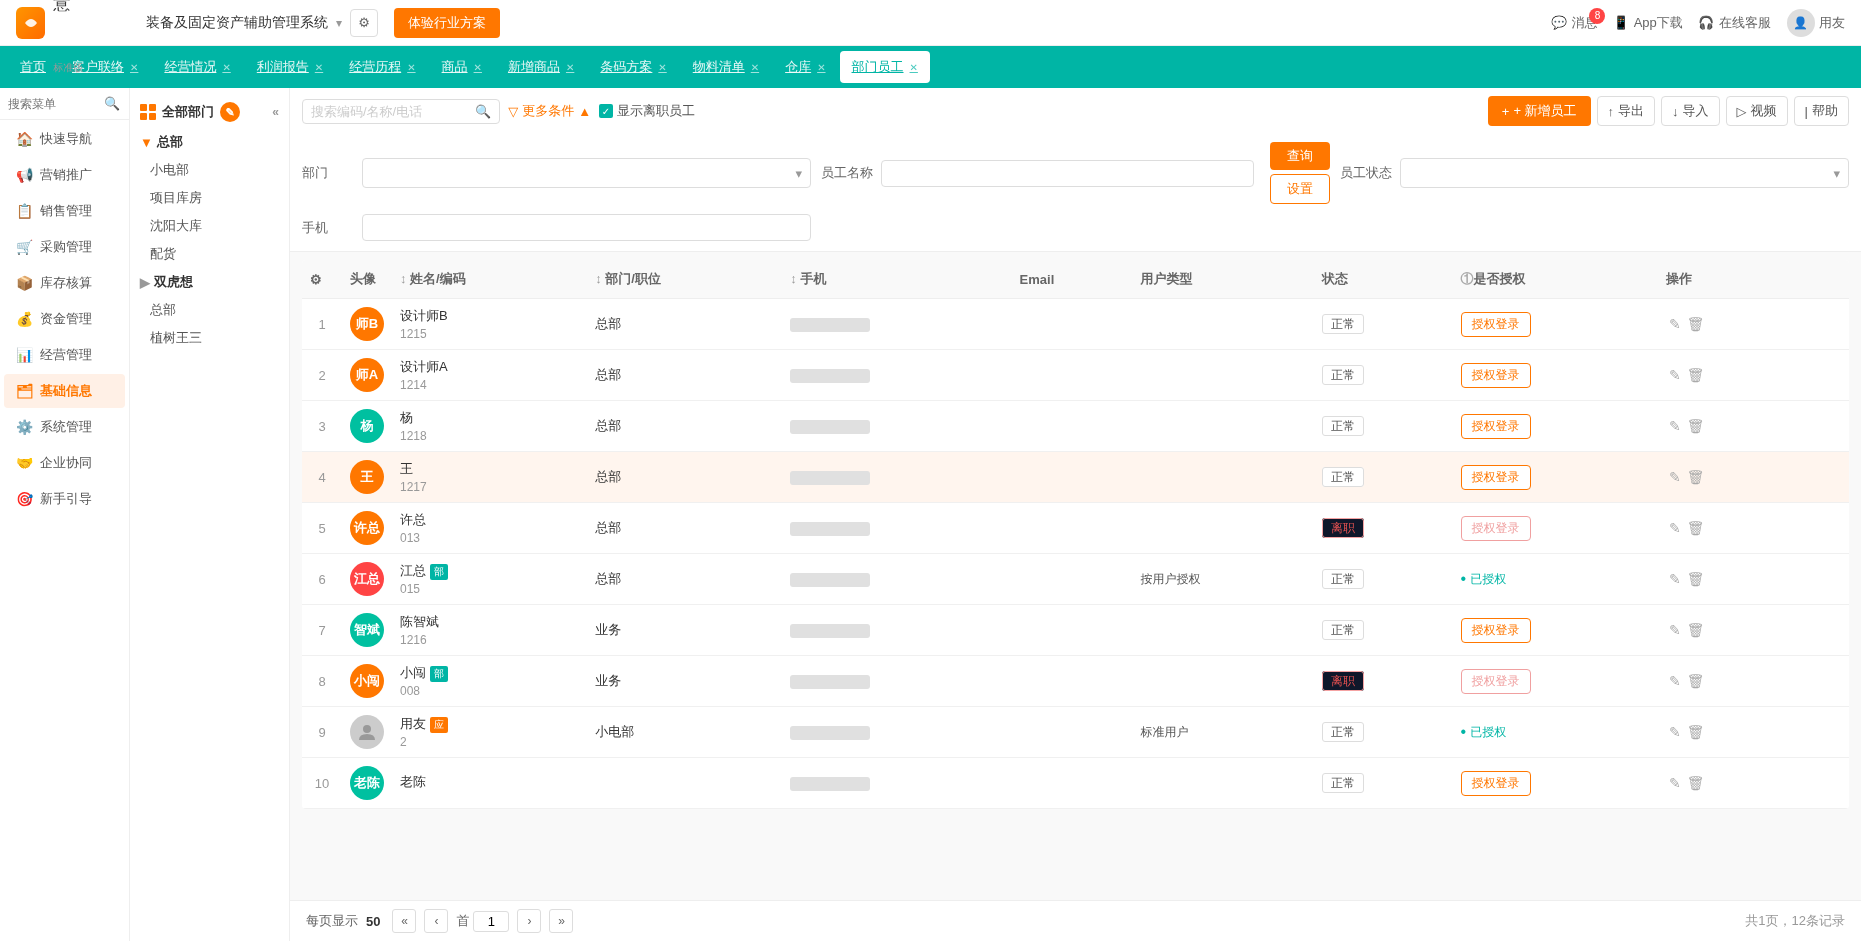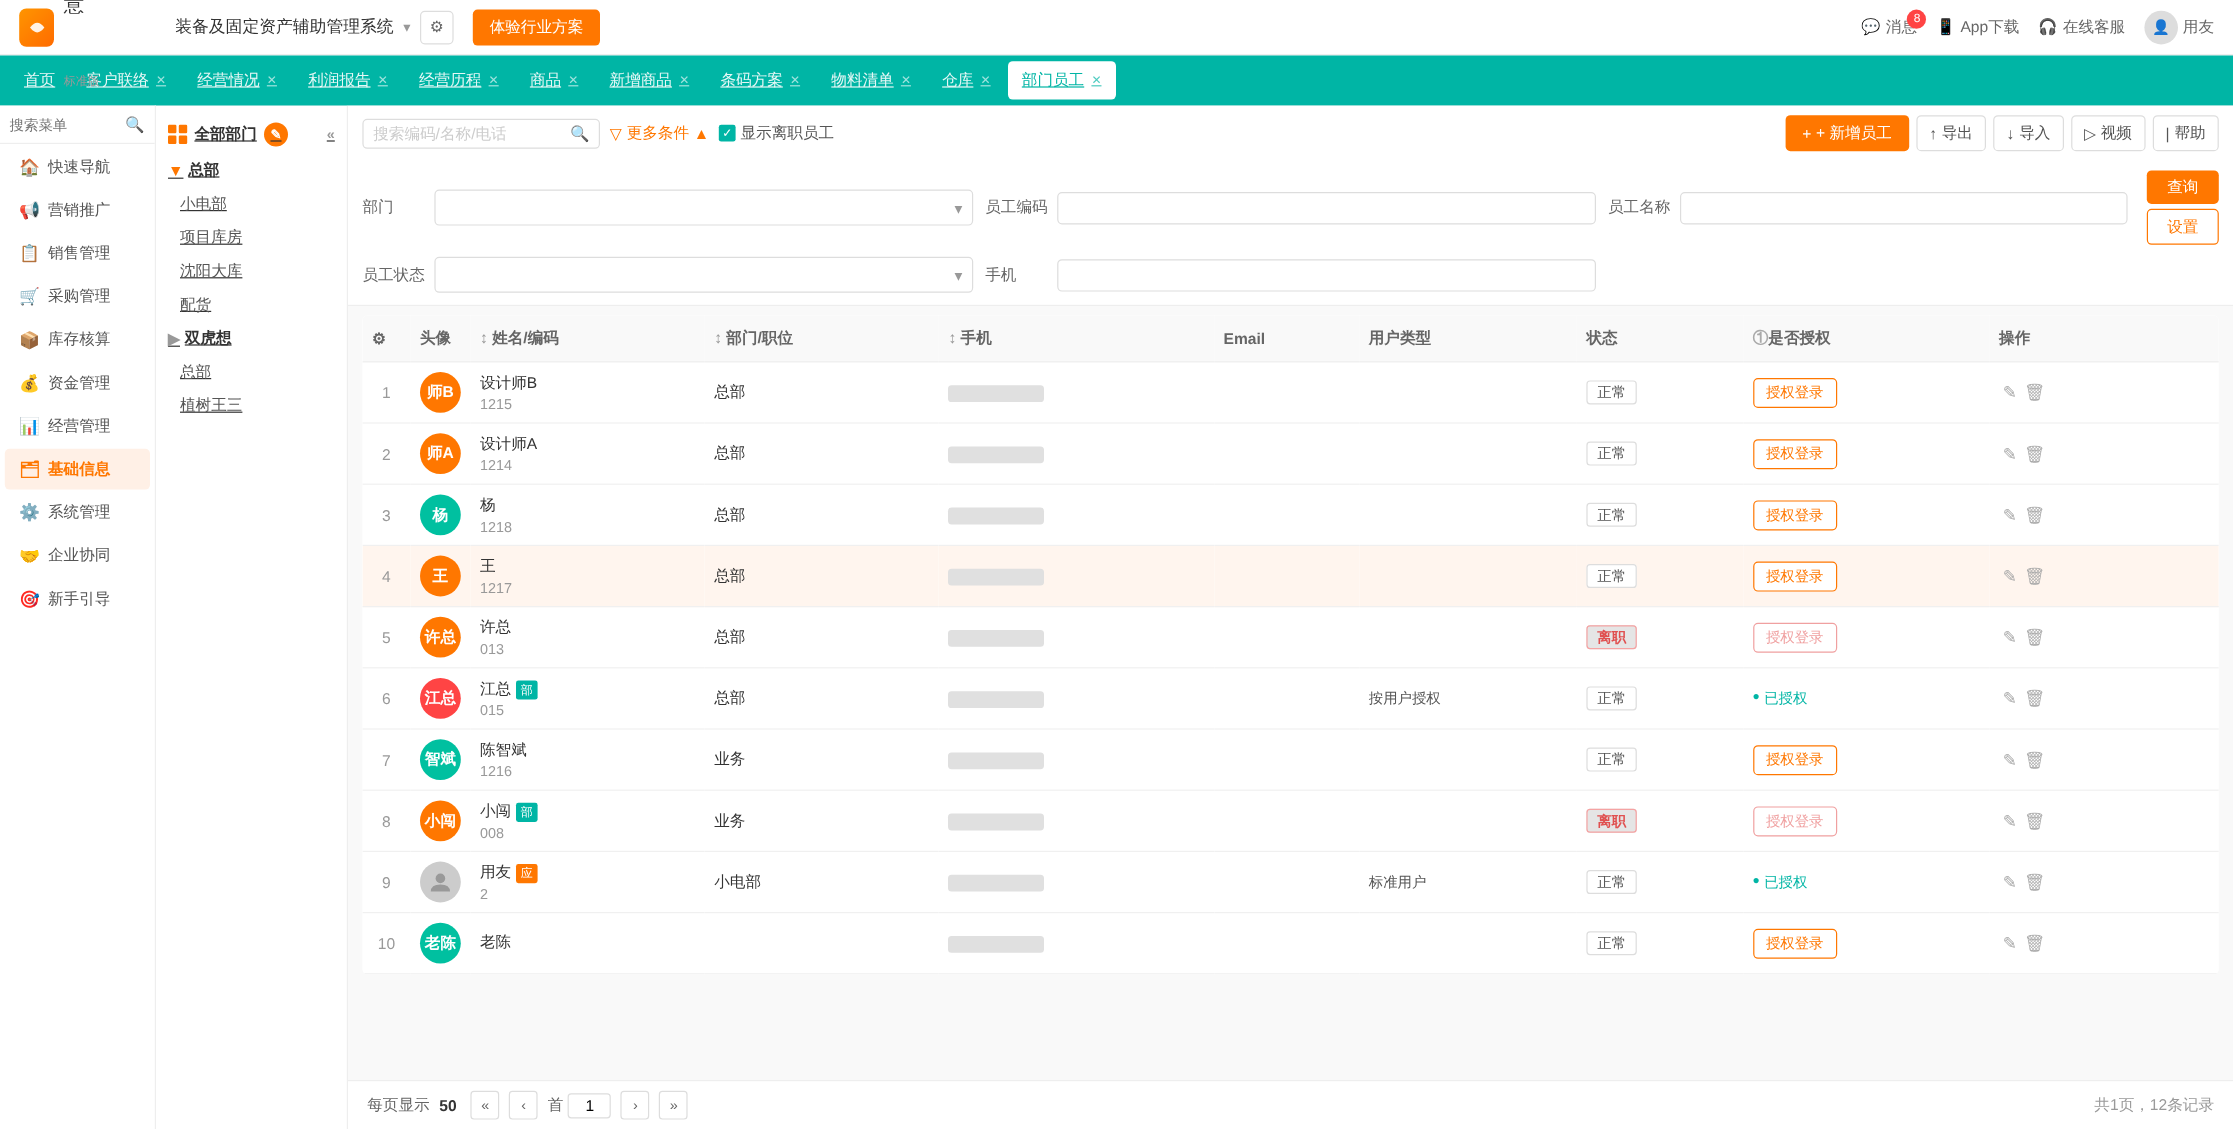--- a/index.html
+++ b/index.html
@@ -139,21 +139,20 @@
     }
 
     
     .dept-panel {
       width: 160px;
       background: #fff;
       border-right: 1px solid #eee;
       padding: 8px 0;
       flex-shrink: 0;
       overflow-y: auto;
-      text-decoration: underline;
     }
     .dept-header {
       padding: 6px 10px;
       display: flex; align-items: center; gap: 6px;
       font-size: 13px; font-weight: bold; color: #333;
     }
     .dept-icon-grid {
       width: 16px; height: 16px;
       display: grid; grid-template-columns: 1fr 1fr; gap: 2px;
     }
@@ -250,21 +249,21 @@
       flex-shrink: 0;
     }
     .name-code { display: flex; flex-direction: column; gap: 2px; }
     .name-code .name { font-size: 13px; color: #333; }
     .name-code .code { font-size: 12px; color: #999; }
 
     .status-badge {
       padding: 2px 8px; border-radius: 3px; font-size: 12px;
     }
     .status-normal { border: 1px solid #ddd; color: #555; background: #fff; }
-    .status-resigned { border: 1px solid #f5a3a3; color: #e05050; background: #e5e5e5; font-weight: bold; }
+    .status-resigned { border: 1px solid #f5a3a3; color: #e05050; background: #0f172a; }
 
     .auth-btn {
       padding: 3px 10px; border-radius: 4px;
       border: 1px solid #ff7700; color: #ff7700;
       background: #fff; cursor: pointer; font-size: 12px; white-space: nowrap;
     }
     .auth-btn.resigned { border-color: #f0a0a0; color: #f0a0a0; }
     .already-auth { color: #00b5a5; font-size: 12px; display: flex; align-items: center; gap: 4px; }
     .already-auth::before { content: '•'; font-size: 16px; }
 
@@ -521,24 +520,20 @@
           </div>
         </div>
 
         <div style="width:100%;padding-bottom:10px;display:grid;grid-template-columns:1fr 1fr 1fr;gap:10px;position:relative;">
           <div class="filter-row">
             <span class="filter-label">部门</span>
             <div class="filter-input" style="flex:1;border:1px solid #ddd;border-radius:4px;padding:5px 8px;display:flex;align-items:center;justify-content:space-between;min-height:30px;">
               <span style="color:#ccc;font-size:13px;"></span>
               <span style="color:#999;">▾</span>
             </div>
-          </div>
-          <div class="filter-row">
-            <span class="filter-label">员工编码</span>
-            <input type="text" class="filter-input-text" style="flex: 1 1 0%;">
           </div>
           <div class="filter-row">
             <span class="filter-label">员工名称</span>
             <input type="text" class="filter-input-text" style="flex: 1 1 0%;">
             <div style="display:flex;flex-direction:column;gap:4px;margin-left:8px;">
               <button class="btn-query">查询</button>
               <button class="btn-set">设置</button>
             </div>
           </div>
           <div class="filter-row">

